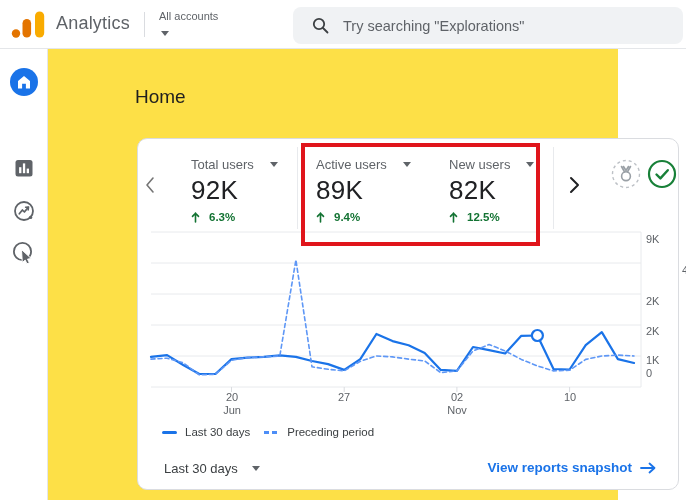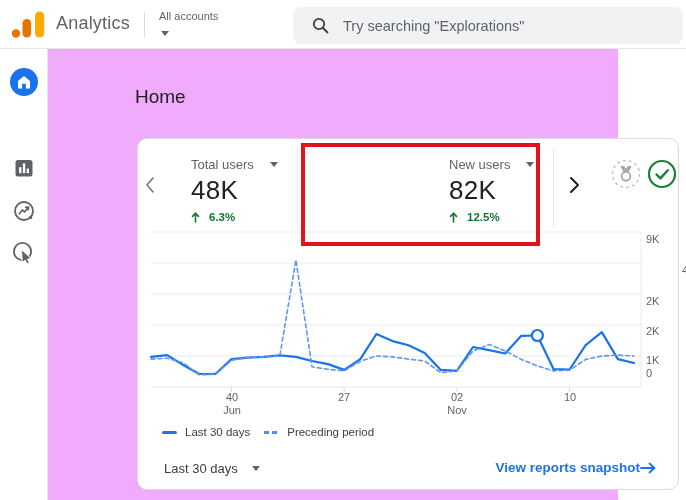--- a/index.html
+++ b/index.html
@@ -1,18 +1,18 @@
 <!DOCTYPE html>
 <html><head>
 <meta charset="utf-8">
 <style>
   * { margin:0; padding:0; box-sizing:border-box; }
   html,body { width:686px; height:500px; }
   body { font-family:"Liberation Sans", sans-serif; background:#fff; overflow:hidden; }
-  #app { position:relative; width:618px; height:500px; background:#f0abfc; }
+  #app { position:relative; width:618px; height:500px; background:#fde047; }
 
   
   .topbar { position:absolute; left:0; top:0; width:686px; height:49px; background:#fff; border-bottom:1px solid #e4e6e9; z-index:5; }
   .logo { position:absolute; left:11px; top:11px; width:34px; height:27px; }
   .product-name { position:absolute; left:56px; top:13px; font-size:18px; color:#5f6368; letter-spacing:.2px; }
   .topbar-divider { position:absolute; left:144px; top:12px; width:1px; height:25px; background:#dadce0; }
   .account-switcher { position:absolute; left:159px; top:10px; cursor:pointer; }
   .account-label { font-size:11px; color:#5f6368; }
   .caret-down { display:inline-block; width:0; height:0; border-left:4px solid transparent; border-right:4px solid transparent; border-top:5px solid #5f6368; }
   .account-switcher .caret-down { margin:5px 0 0 2px; }
@@ -48,21 +48,21 @@
 
   .ylabel { position:absolute; left:508px; width:30px; font-size:11px; color:#5f6368; }
   .xlabel { position:absolute; top:252px; width:40px; text-align:center; font-size:11px; color:#5f6368; line-height:13px; }
 
   .legend { position:absolute; left:24px; top:287px; display:flex; align-items:center; gap:8px; font-size:11.5px; color:#3c4043; }
   .swatch-solid { width:15px; height:3px; border-radius:2px; background:#1a73e8; }
   .swatch-dashed { width:15px; height:3px; background:repeating-linear-gradient(90deg,#4d8ef7 0 5px,transparent 5px 8px); }
   .legend .lg2 { margin-left:6px; }
 
   .card-footer-range { position:absolute; left:26px; top:322px; display:flex; align-items:center; gap:14px; font-size:13px; color:#3c4043; cursor:pointer; }
-  .card-footer-link { position:absolute; right:22px; top:321px; display:flex; align-items:center; gap:0; font-size:13.5px; font-weight:bold; color:#1a73e8; cursor:pointer; }
+  .card-footer-link { position:absolute; right:22px; top:321px; display:flex; align-items:center; gap:8px; font-size:13.5px; font-weight:bold; color:#1a73e8; cursor:pointer; }
 
   .highlight-box { position:absolute; left:301px; top:143px; width:239px; height:103px; border:4px solid #e0151b; z-index:30; pointer-events:none; }
 </style>
 </head>
 <body>
 
 <div id="app">
 
   <div class="topbar">
     <svg class="logo" viewBox="0 0 34 27">
@@ -122,31 +122,44 @@
 
     <svg class="chev-left" viewBox="0 0 18 24">
       <polyline points="11,5 5,12 11,19" fill="none" stroke="#757575" stroke-width="1.6" stroke-linecap="round" stroke-linejoin="round"></polyline>
     </svg>
 
     <div class="metric m0">
       <div class="metric-label-row">
         <span class="metric-label">Total users</span>
         <span class="caret-down"></span>
       </div>
-      <div class="metric-value">48K</div>
+      <div class="metric-value">92K</div>
       <div class="metric-delta">
         <svg width="9" height="11" viewBox="0 0 9 11">
             <path d="M4.5 10 V2 M4.5 1.2 L1.5 4.4 M4.5 1.2 L7.5 4.4" stroke="#137333" stroke-width="1.6" fill="none" stroke-linecap="round"></path>
           </svg>
         <span>6.3%</span>
       </div>
     </div>
 
     <div class="vdiv d1"></div>
 
+    <div class="metric m1">
+      <div class="metric-label-row">
+        <span class="metric-label">Active users</span>
+        <span class="caret-down"></span>
+      </div>
+      <div class="metric-value">89K</div>
+      <div class="metric-delta">
+        <svg width="9" height="11" viewBox="0 0 9 11">
+            <path d="M4.5 10 V2 M4.5 1.2 L1.5 4.4 M4.5 1.2 L7.5 4.4" stroke="#137333" stroke-width="1.6" fill="none" stroke-linecap="round"></path>
+          </svg>
+        <span>9.4%</span>
+      </div>
+    </div>
 
     <div class="metric m2">
       <div class="metric-label-row">
         <span class="metric-label">New users</span>
         <span class="caret-down"></span>
       </div>
       <div class="metric-value">82K</div>
       <div class="metric-delta">
         <svg width="9" height="11" viewBox="0 0 9 11">
             <path d="M4.5 10 V2 M4.5 1.2 L1.5 4.4 M4.5 1.2 L7.5 4.4" stroke="#137333" stroke-width="1.6" fill="none" stroke-linecap="round"></path>
@@ -189,21 +202,21 @@
       </svg>
 
     <span class="ylabel" style="top:94px;">9K</span>
     <span class="ylabel" style="top:125px;margin-left:36px;">4K</span>
     <span class="ylabel" style="top:156px;">2K</span>
     <span class="ylabel" style="top:186px;">2K</span>
     <span class="ylabel" style="top:215px;">1K</span>
     <span class="ylabel" style="top:228px;">0</span>
 
     <div class="xlabel" style="left:74px;">
-      <div>40</div>
+      <div>20</div>
         <div>Jun</div>
     </div>
     <div class="xlabel" style="left:186px;">
       <div>27</div>
         <div></div>
     </div>
     <div class="xlabel" style="left:299px;">
       <div>02</div>
         <div>Nov</div>
     </div>

